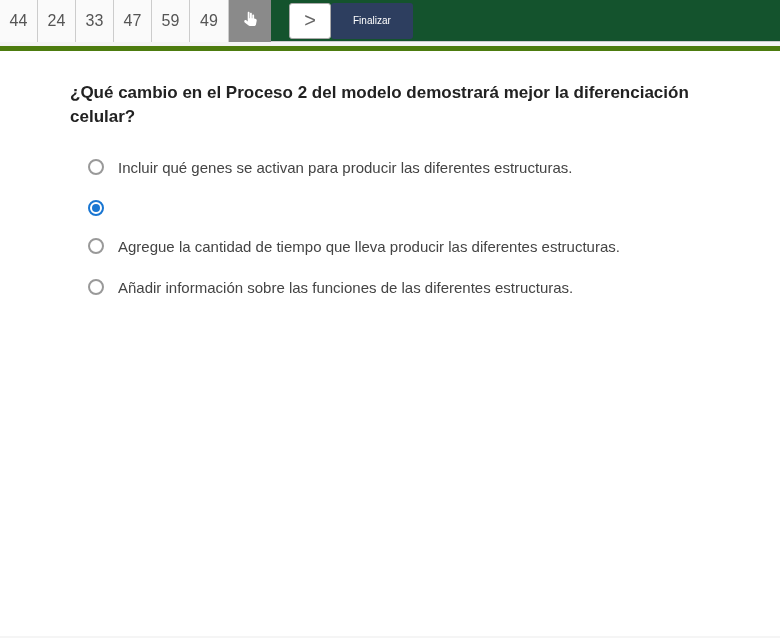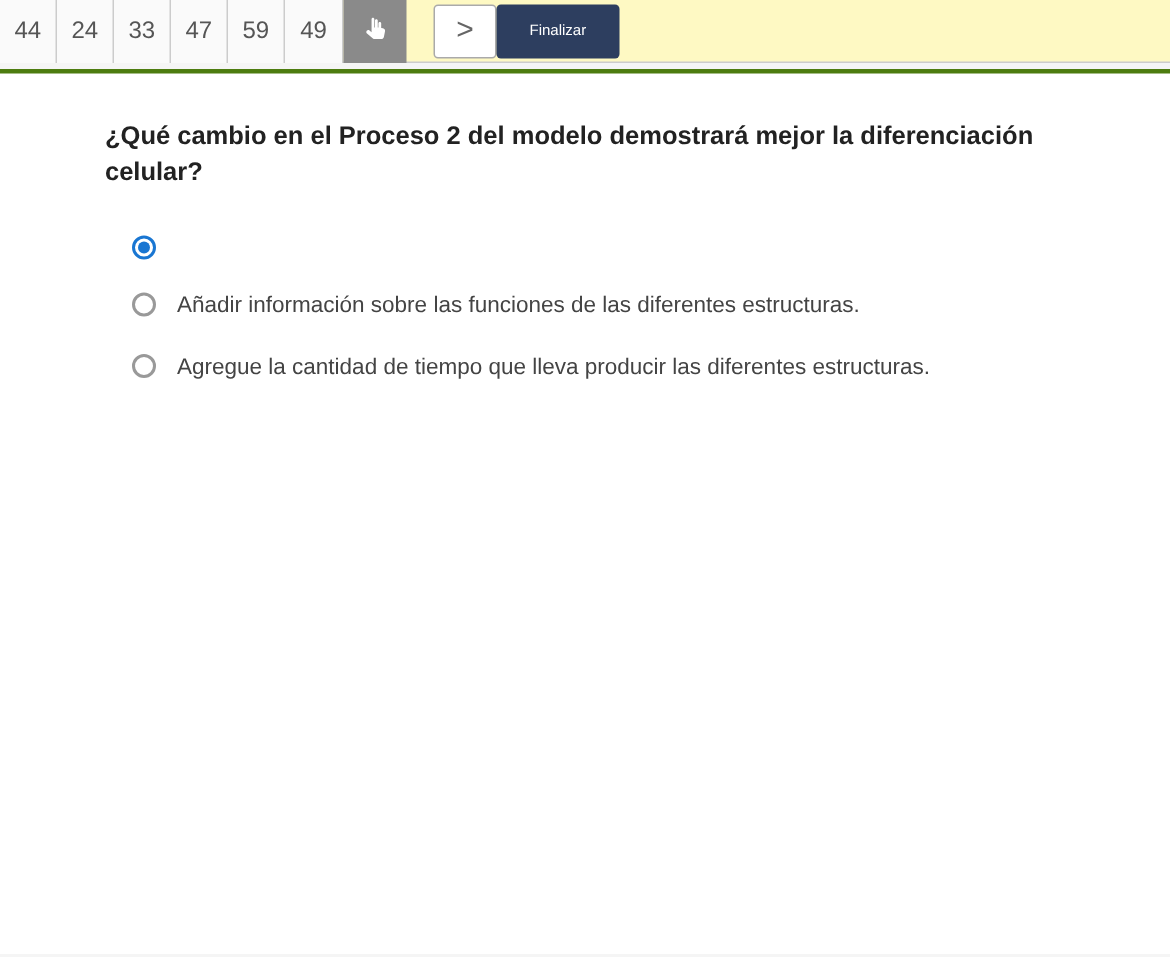--- a/index.html
+++ b/index.html
@@ -9,21 +9,21 @@
     }
     body {
       font-family: Arial, sans-serif;
       background: #f5f5f5;
       width: 780px;
       height: 638px;
     }
     .top-nav {
       display: flex;
       align-items: center;
-      background: #fef9c3;
+      background: #14532d;
       border-bottom: 1px solid #ccc;
       height: 42px;
     }
     .nav-items {
       display: flex;
       border-right: 1px solid #ccc;
     }
     .nav-item {
       width: 38px;
       height: 42px;
@@ -73,21 +73,21 @@
       color: #fff;
       border: none;
       border-radius: 3px;
       font-size: 10px;
       cursor: pointer;
     }
     .content {
       padding: 30px 50px 20px 70px;
       background: #fff;
       min-height: 590px;
-      border-top: 3px solid #4d7c0f;
+      border-top: 5px solid #4d7c0f;
       margin-top: 4px;
     }
     .question-text {
       font-size: 17px;
       font-weight: bold;
       color: #222;
       margin-bottom: 28px;
       line-height: 1.4;
     }
     .options {
@@ -147,24 +147,28 @@
     </svg>
   </div>
   <div class="nav-next">&gt;</div>
   <button class="finalize-btn">Finalizar</button>
 </div>
 
 <div class="content">
   <div class="question-text">¿Qué cambio en el Proceso 2 del modelo demostrará mejor la diferenciación celular?</div>
   <div class="options">
     <div class="option">
+      <div class="radio"></div>
+      <div class="option-text">Incluir qué genes se activan para producir las diferentes estructuras.</div>
+    </div>
+    <div class="option">
       <div class="radio selected"></div>
+    </div>
+    <div class="option">
+      <div class="radio"></div>
+      <div class="option-text">Agregue la cantidad de tiempo que lleva producir las diferentes estructuras.</div>
     </div>
     <div class="option">
       <div class="radio"></div>
       <div class="option-text">Añadir información sobre las funciones de las diferentes estructuras.</div>
     </div>
-    <div class="option">
-      <div class="radio"></div>
-      <div class="option-text">Agregue la cantidad de tiempo que lleva producir las diferentes estructuras.</div>
-    </div>
   </div>
 </div>
 
 </body></html>

